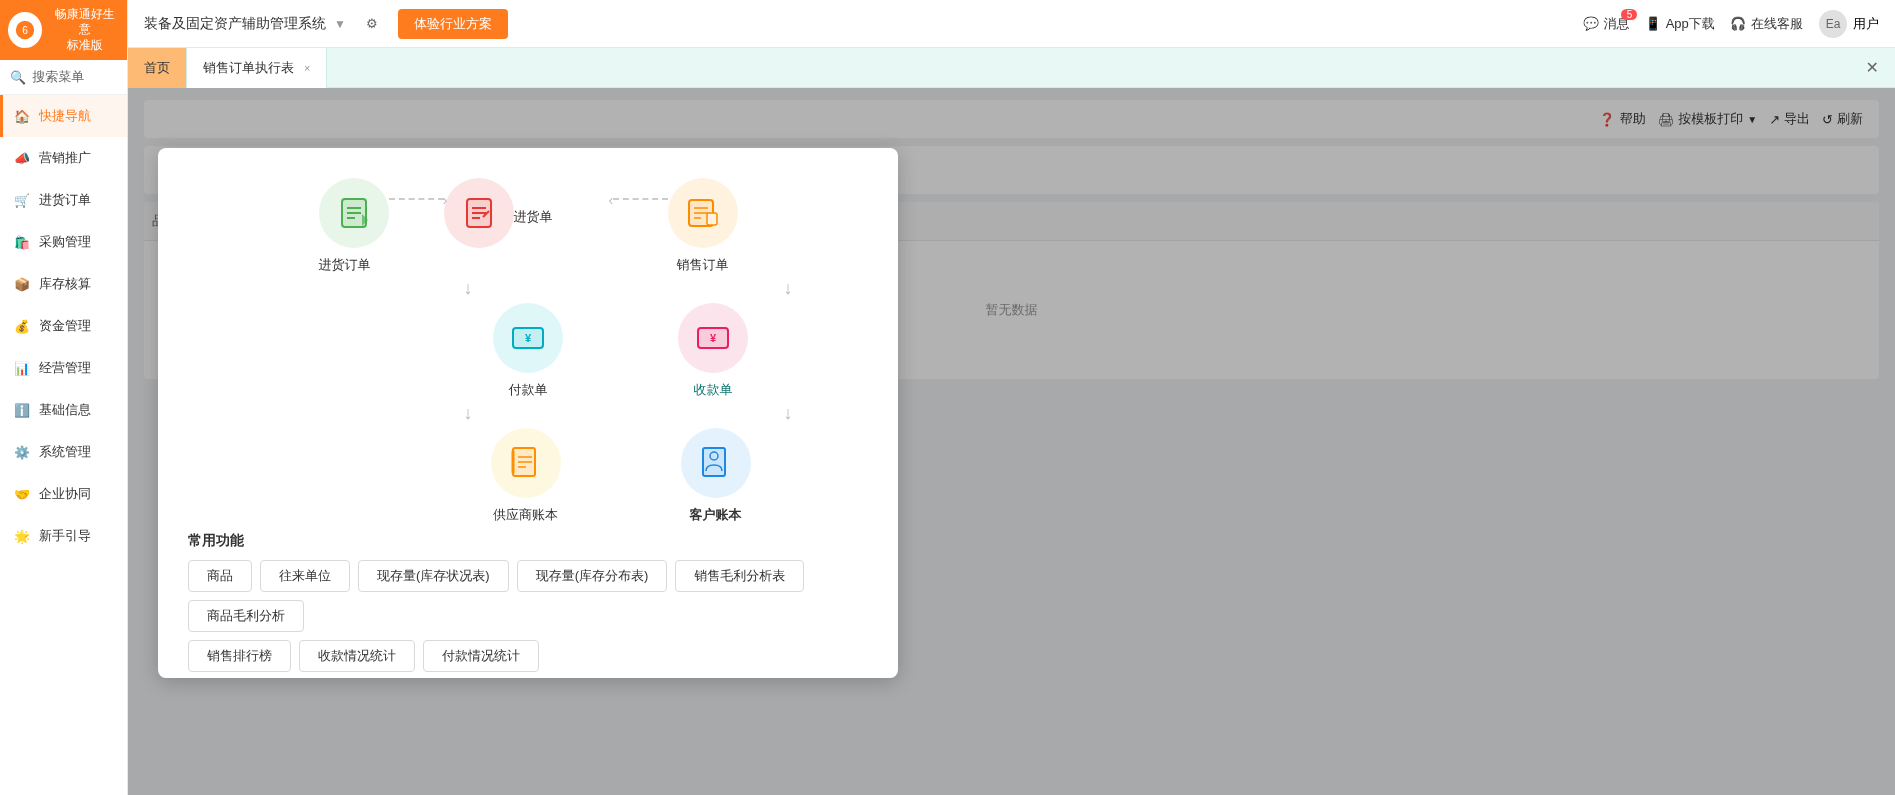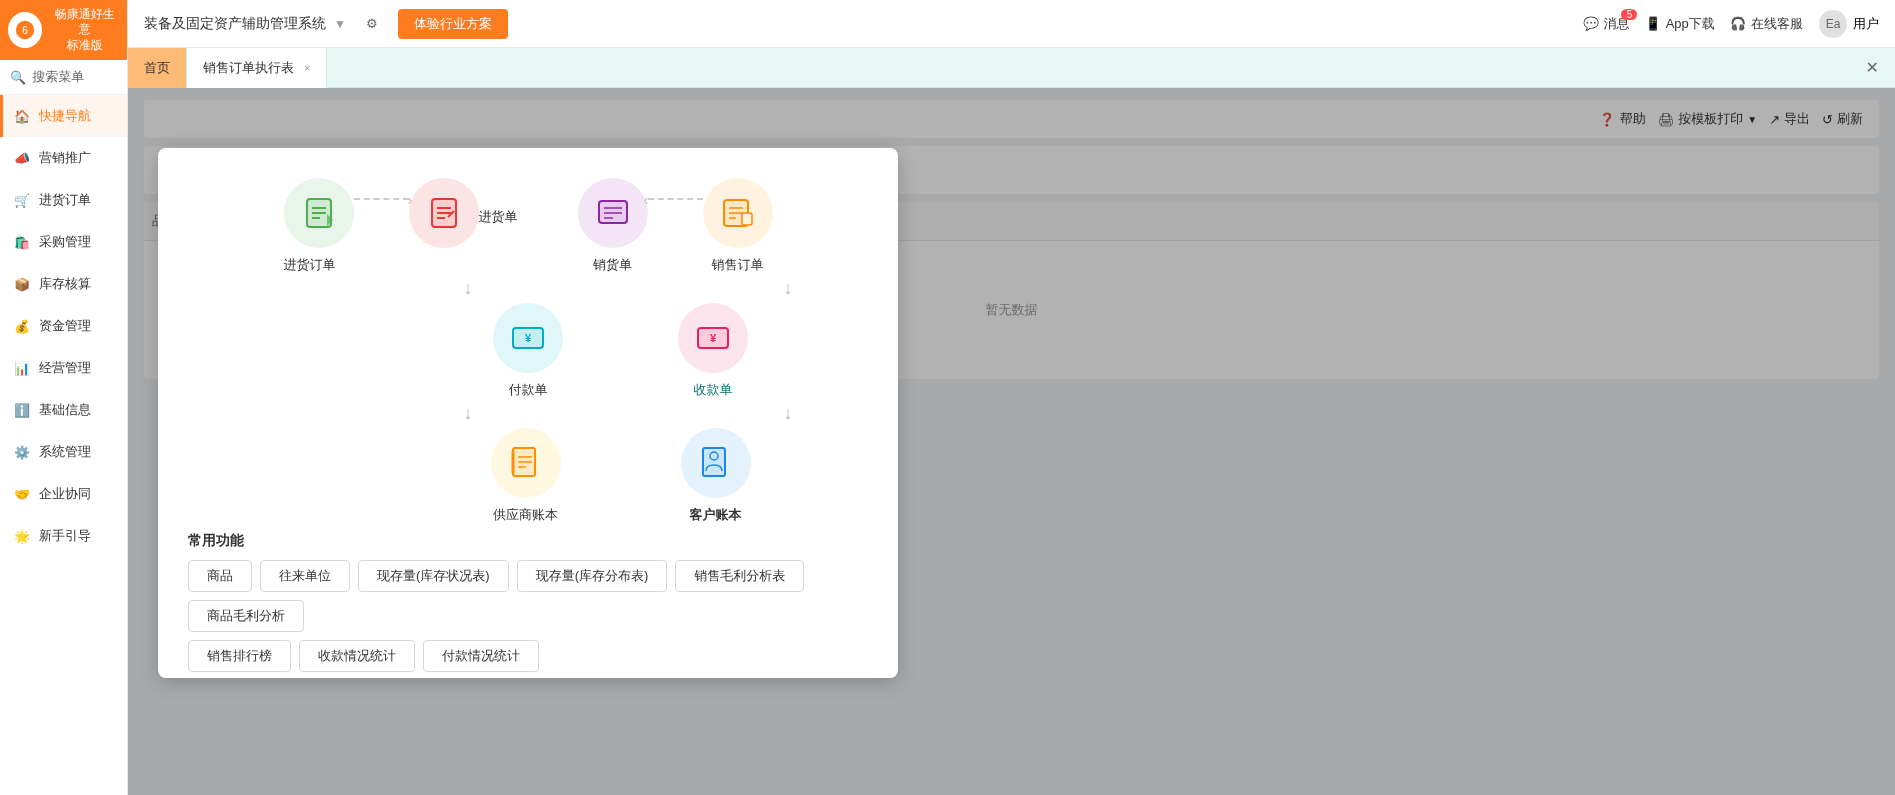--- a/index.html
+++ b/index.html
@@ -280,32 +280,20 @@
                       <line x1="11" y1="18" x2="25" y2="18" stroke="#e53935" stroke-width="2"></line>
                       <line x1="11" y1="23" x2="19" y2="23" stroke="#e53935" stroke-width="2"></line>
                       <path d="M22 22 L28 16" stroke="#e53935" stroke-width="2"></path>
                     </svg>
                 </div>
                 <div style="font-size:13px;color:#333;margin-top:8px;">进货单</div>
               </div>
 
               <div style="width:60px;"></div>
 
-              <div style="display:flex; flex-direction:column; align-items:center;">
-                <div style="width:70px;height:70px;border-radius:50%;background:#f3e5f5;display:flex;align-items:center;justify-content:center;">
-                  <svg width="36" height="36" viewBox="0 0 36 36">
-                      <rect x="4" y="6" width="28" height="22" rx="3" fill="#8e24aa" opacity="0.12"></rect>
-                      <rect x="4" y="6" width="28" height="22" rx="3" stroke="#8e24aa" stroke-width="2" fill="none"></rect>
-                      <line x1="9" y1="13" x2="27" y2="13" stroke="#8e24aa" stroke-width="1.5"></line>
-                      <line x1="9" y1="18" x2="27" y2="18" stroke="#8e24aa" stroke-width="1.5"></line>
-                      <line x1="9" y1="23" x2="18" y2="23" stroke="#8e24aa" stroke-width="1.5"></line>
-                    </svg>
-                </div>
-                <div style="font-size:13px;color:#333;margin-top:8px;">销货单</div>
-              </div>
 
               <div style="display:flex; align-items:center; margin-top:20px;">
                 <div style="width:55px; border-top:2px dashed #ccc; position:relative;">
                   <span style="position:absolute; left:-4px; top:-8px; color:#bbb; font-size:14px;">‹</span>
                 </div>
               </div>
 
               <div style="display:flex; flex-direction:column; align-items:center;">
                 <div style="width:70px;height:70px;border-radius:50%;background:#fff3e0;display:flex;align-items:center;justify-content:center;">
                   <svg width="36" height="36" viewBox="0 0 36 36">

